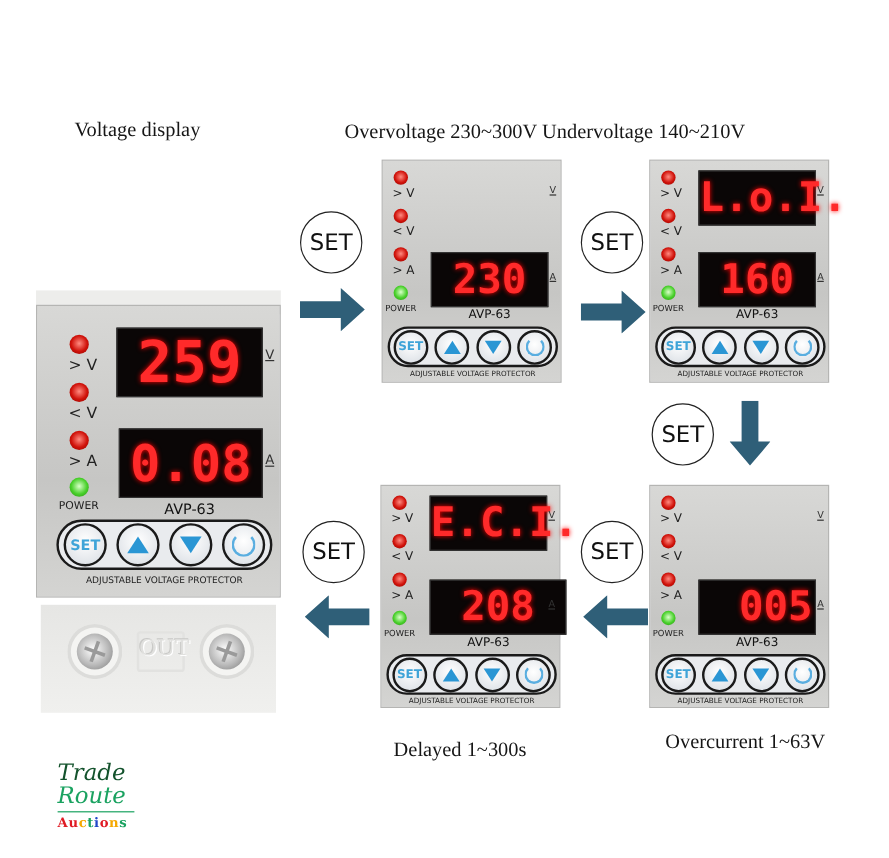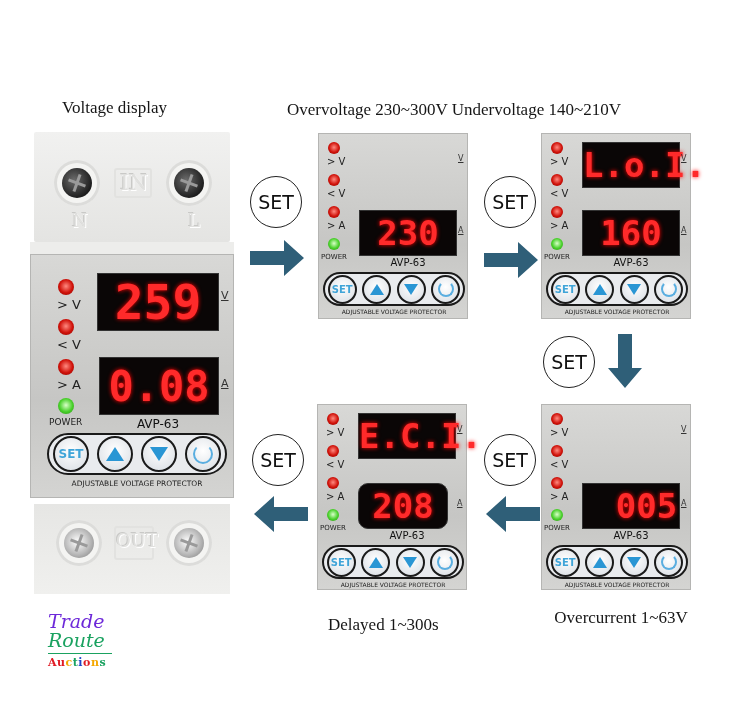--- a/index.html
+++ b/index.html
@@ -37,48 +37,36 @@
   .tri-down { width: 0; height: 0; border-left-style: solid; border-right-style: solid; border-top-style: solid; border-left-color: transparent; border-right-color: transparent; border-top-color: #2a96d4; }
   .power-ring { border-radius: 50%; border-style: solid; border-color: #5aaee0; border-top-color: transparent; }
   .brand-strip { position: absolute; font-family: "DejaVu Sans", sans-serif; color: #222; text-align: center; white-space: nowrap; }
 
   
   .set-bubble { position: absolute; width: 52px; height: 52px; border: 1.5px solid #222; border-radius: 50%; background: #fff; display: flex; align-items: center; justify-content: center; font-family: "DejaVu Sans", sans-serif; font-size: 19px; color: #111; }
   .arrow { position: absolute; }
 
   
   .logo { position: absolute; left: 48px; top: 612px; width: 64px; }
-  .logo .l1 { font-family: "DejaVu Serif", serif; font-style: italic; color: #6d28d9; font-size: 19px; line-height: 19px; }
+  .logo .l1 { font-family: "DejaVu Serif", serif; font-style: italic; color: #14532d; font-size: 19px; line-height: 19px; margin-top: 23px; }
   .logo .l2 { font-family: "DejaVu Serif", serif; font-style: italic; color: #1aa260; font-size: 19px; line-height: 19px; }
   .logo .rule { height: 1px; background: #1aa260; margin: 3px 0 2px 0; }
   .logo .l3 { font-family: "DejaVu Serif", serif; font-weight: bold; font-size: 11px; letter-spacing: 0.5px; }
 </style>
 </head>
 <body>
 
 <div class="caption" style="left:62px; top:97px;">Voltage display</div>
 <div class="caption" style="left:287px; top:99px;">Overvoltage 230~300V Undervoltage 140~210V</div>
 <div class="caption" style="left:328px; top:614px;">Delayed 1~300s</div>
 <div class="caption" style="left:528px; top:607px; width:186px;">
   <div>Overcurrent 1~63V</div>
 </div>
 
 <div class="device">
-  <div class="dev-top">
-    <div class="screw" style="left:20px; top:28px;">
-        <div class="head"></div>
-      </div>
-    <div class="screw" style="left:132px; top:28px;">
-        <div class="head"></div>
-      </div>
-    <div class="emboss-box" style="left:80px; top:36px; width:38px; height:30px;"></div>
-    <div class="emboss" style="left:86px; top:38px;">IN</div>
-    <div class="emboss" style="left:38px; top:78px; font-size:18px;">N</div>
-    <div class="emboss" style="left:154px; top:78px; font-size:18px;">L</div>
-  </div>
   <div class="dev-collar"></div>
 
   <div class="panel" style="left:0; top:122px; width:204px; height:244px;">
     <div class="led" style="left:27px; top:24px; width:16px; height:16px;"></div>
     <div class="led-label" style="left:26px; top:42px; font-size:13px;">&gt; V</div>
     <div class="led" style="left:27px; top:64px; width:16px; height:16px;"></div>
     <div class="led-label" style="left:26px; top:82px; font-size:13px;">&lt; V</div>
     <div class="led" style="left:27px; top:104px; width:16px; height:16px;"></div>
     <div class="led-label" style="left:26px; top:122px; font-size:13px;">&gt; A</div>
     <div class="led green" style="left:27px; top:143px; width:16px; height:16px;"></div>
@@ -228,21 +216,21 @@
   <div class="led" style="left:9px; top:40px; width:12px; height:12px;"></div>
   <div class="led-label" style="left:8px; top:54px; font-size:10px;">&lt; V</div>
   <div class="led" style="left:9px; top:72px; width:12px; height:12px;"></div>
   <div class="led-label" style="left:8px; top:86px; font-size:10px;">&gt; A</div>
   <div class="led green" style="left:9px; top:104px; width:12px; height:12px;"></div>
   <div class="led-label" style="left:2px; top:119px; font-size:7px;">POWER</div>
   <div class="display" style="left:40px; top:8px; width:98px; height:46px;">
       <span class="digit" style="font-size:34px;">E.C.I.</span>
     </div>
   <div class="unit" style="left:139px; top:20px; font-size:8px;">V</div>
-  <div class="display" style="left:40px; top:78px; width:90px; height:46px;border-radius:10px;">
+  <div class="display" style="left:40px; top:78px; width:114px; height:46px;">
       <span class="digit" style="font-size:34px;">208</span>
     </div>
   <div class="unit" style="left:139px; top:94px; font-size:8px;">A</div>
   <div class="model" style="left:40px; top:125px; width:98px; font-size:10px;">AVP-63</div>
   <div class="btn-row" style="left:4px; top:140px; width:142px; height:34px;">
     <div class="btn" style="width:29px; height:29px;">
         <span class="set-txt" style="font-size:10px;">SET</span>
       </div>
     <div class="btn" style="width:29px; height:29px;">
         <div class="tri-up" style="border-left-width:7px; border-right-width:7px; border-bottom-width:11px;"></div>

